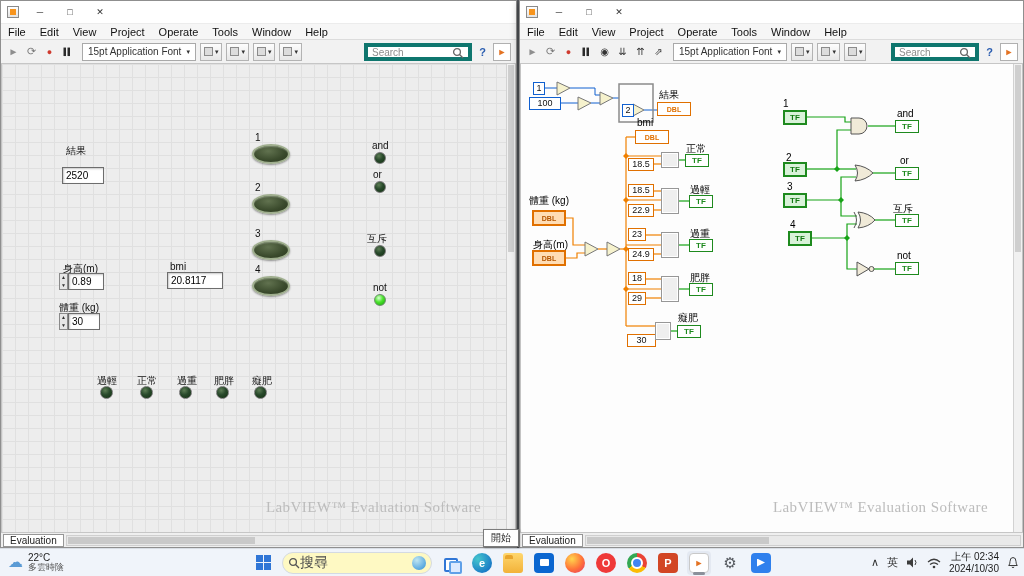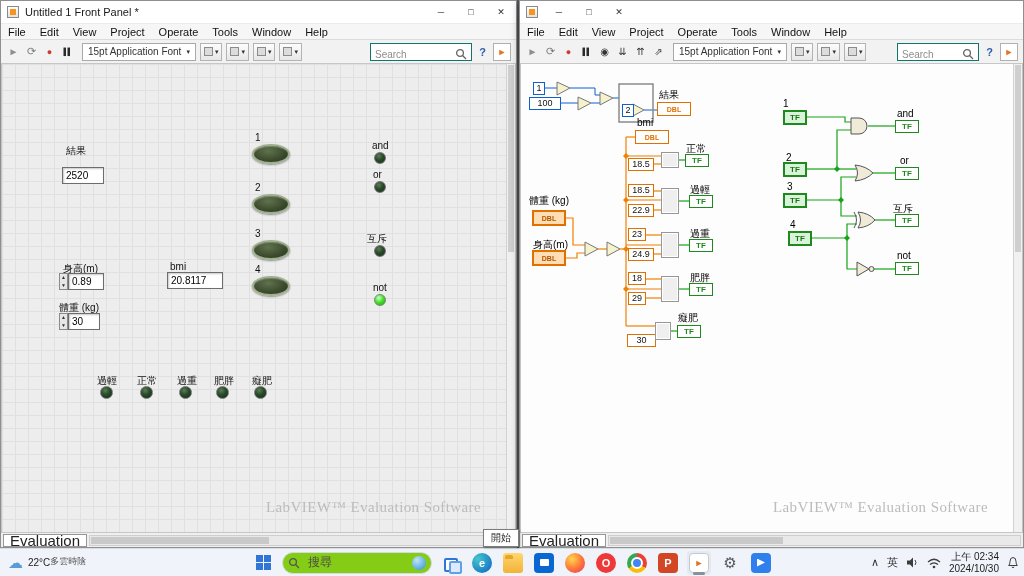--- a/index.html
+++ b/index.html
@@ -21,33 +21,33 @@
 .toolbar{height:24px;flex:0 0 auto;display:flex;align-items:center;gap:3px;background:#f2f2f2;border-bottom:1px solid #c6c6c6;padding:0 5px;font-size:10px;color:#333}
 .tbtn{min-width:15px;height:18px;display:flex;align-items:center;justify-content:center}
 .run{color:#8e8e8e;font-size:10px}
 .cont{color:#777;font-size:11px}
 .abort{color:#cf3a2e;font-size:9px}
 .pause{color:#2a2a2a;font-size:7px;letter-spacing:-1px}
 .font-drop{display:flex;align-items:center;gap:5px;background:#fff;border:1px solid #a9a9a9;height:18px;padding:0 5px;font-size:10px;white-space:nowrap;margin-left:4px}
 .dd{font-size:7px;color:#333}
 .tb-group{display:flex;align-items:center;gap:2px;border:1px solid #b3b3b3;background:linear-gradient(#fdfdfd,#e7e7e7);height:18px;padding:0 3px;margin-left:1px}
 .tb-group .sq{width:9px;height:9px;border:1px solid #8b8b8b;background:#dcdcdc}
-.tb-search{display:flex;align-items:flex-end;background:#fff;border:1px solid #0f766e;height:18px;padding:0 4px;margin-left:auto}
+.tb-search{display:flex;align-items:flex-start;background:#fff;border:4px solid #0f766e;height:18px;padding:0 4px;margin-left:auto}
 .tb-search input{border:0;outline:0;width:80px;font-size:10px;font-family:"Liberation Sans",sans-serif;color:#222;background:transparent}
 .tb-search input::placeholder{color:#8d8d8d}
 .help{color:#2a5db0;font-weight:bold;font-size:11px}
 .lv-badge{width:18px;height:18px;background:#fff;border:1px solid #b0b0b0;display:flex;align-items:center;justify-content:center;color:#e37222;font-size:9px}
 
 .content{position:relative;flex:1 1 auto;overflow:hidden;border-left:1px solid #c3c3c3;border-right:1px solid #c3c3c3}
 .front{background-color:#ededed;background-image:linear-gradient(#e0e0e0 1px,transparent 1px),linear-gradient(90deg,#e0e0e0 1px,transparent 1px);background-size:13px 13px}
 .diagram{background:#fdfdfd}
 .vscroll{position:absolute;right:0;top:0;bottom:0;width:9px;background:#f1f1f1;border-left:1px solid #d2d2d2}
 .vscroll .vthumb{position:absolute;left:1px;right:1px;top:1px;height:40%;background:#cfcfcf}
 .statusbar{height:15px;flex:0 0 auto;display:flex;align-items:center;background:#efefef;border-top:1px solid #c6c6c6;padding:0 2px}
-.eval-tab{height:13px;background:#fff;border:1px solid #979797;font-size:15px;padding:0 6px;display:flex;align-items:center;color:#222}
+.eval-tab{height:13px;background:#fff;border:1px solid #979797;font-size:10px;padding:0 6px;display:flex;align-items:center;color:#222}
 .hscroll{flex:1;height:11px;background:#e9e9e9;border:1px solid #cfcfcf;margin-left:2px;position:relative}
 .hscroll .thumb{position:absolute;left:1px;top:1px;bottom:1px;width:42%;background:#c9c9c9}
 .watermark{position:absolute;right:34px;bottom:16px;font-family:"Liberation Serif",serif;font-size:15px;color:#bcbcbc;letter-spacing:.4px;white-space:nowrap}
 
 
 .fp-label{position:absolute;font-size:10px;color:#111;white-space:nowrap}
 .fp-field{position:absolute;height:17px;background:#fff;border:1px solid #6d6d6d;box-shadow:inset 1px 1px 2px rgba(0,0,0,.22);font-size:10px;line-height:15px;padding:0 3px;color:#000}
 .spin{position:absolute;width:9px;height:17px;display:flex;flex-direction:column;border:1px solid #8a8a8a;background:#e6e6e6}
 .spin span{flex:1;display:flex;align-items:center;justify-content:center;font-size:5px;color:#333;line-height:1}
 .oval-btn{position:absolute;width:38px;height:20px;border-radius:50%;border:2px solid #9fae8e;background:radial-gradient(ellipse at 42% 32%,#61724f 0%,#3a4a2c 60%,#2b381f 100%);box-shadow:0 1px 2px rgba(0,0,0,.4),inset 0 1px 1px rgba(255,255,255,.25)}
@@ -67,28 +67,28 @@
 .tf-ctl{width:24px;height:15px;border:2px solid #1e8a1e;color:#137813;background:#d9f2d9;font-size:8px}
 .range-node{position:absolute;border:1px solid #979797;background:#efefef;box-shadow:inset 0 0 0 1px #fff}
 
 
 #start-tooltip{position:absolute;left:483px;top:529px;background:#fff;border:1px solid #7c7c7c;font-size:10px;color:#222;padding:1px 7px;z-index:60;box-shadow:1px 1px 2px rgba(0,0,0,.3)}
 
 
 #taskbar{position:absolute;left:0;top:548px;width:1024px;height:28px;background:#f0f4fa;border-top:1px solid #d9dee5;display:flex;align-items:center;z-index:50}
 .tb-weather{position:absolute;left:8px;display:flex;align-items:center;gap:5px}
 .w-icon{font-size:15px;color:#5b9bd5}
-.w-text{display:flex;flex-direction:row;line-height:1.1}
+.w-text{display:flex;flex-direction:column;line-height:1.1}
 .w-temp{font-size:10px;color:#1c1c1c}
 .w-desc{font-size:9px;color:#555}
 .tb-center{margin:0 auto;display:flex;align-items:center;gap:7px}
 .tb-start{width:24px;height:24px;display:flex;align-items:center;justify-content:center;border-radius:4px}
 .winlogo{display:grid;grid-template-columns:7px 7px;gap:1px}
 .winlogo i{display:block;width:7px;height:7px;background:#3076d6}
-.tb-searchbox{width:150px;height:22px;border-radius:11px;background:#84cc16;border:1px solid #d4dae2;display:flex;align-items:center;gap:8px;padding:0 5px;font-size:12px;color:#4c4c4c}
+.tb-searchbox{width:150px;height:22px;border-radius:11px;background:#fef9c3;border:1px solid #d4dae2;display:flex;align-items:center;gap:0;padding:0 5px;font-size:14px;color:#4c4c4c}
 .bing-dot{width:14px;height:14px;border-radius:50%;margin-left:auto;background:radial-gradient(circle at 35% 30%,#bfe6f2,#2e8fd8)}
 .tb-icon{position:relative;width:24px;height:24px;display:flex;align-items:center;justify-content:center;border-radius:4px}
 .tb-icon.active{background:#e4e9f2}
 .tb-icon.active::after{content:"";position:absolute;bottom:0px;left:50%;transform:translateX(-50%);width:12px;height:3px;border-radius:2px;background:#8a909a}
 .ic{width:20px;height:20px;border-radius:5px;display:flex;align-items:center;justify-content:center;font-size:11px;font-weight:bold;color:#fff;position:relative}
 .ic.taskview{background:transparent}
 .ic.taskview::before{content:"";position:absolute;left:3px;top:5px;width:10px;height:10px;border:2px solid #3076d6;border-radius:2px;background:#fff}
 .ic.taskview::after{content:"";position:absolute;left:8px;top:8px;width:9px;height:9px;border:2px solid #5fa0e8;border-radius:2px;background:#dceafe}
 .ic.edge{border-radius:50%;background:radial-gradient(circle at 30% 30%,#45c6cd,#0b61c4)}
 .ic.folder{border-radius:3px;background:linear-gradient(#ffd76e,#f2b239)}
@@ -107,21 +107,20 @@
 .tb-tray{position:absolute;right:5px;display:flex;align-items:center;gap:8px}
 .tray-item{font-size:11px;color:#2e2e2e;display:flex;align-items:center;justify-content:center}
 .tb-clock{display:flex;flex-direction:column;align-items:flex-end;line-height:1.2;font-size:10px;color:#1c1c1c}
 </style>
 </head>
 <body>
 
 <div class="window" id="win-left">
   <div class="titlebar">
     <span class="doc-icon"></span>
-    <span class="title">Untitled 1 Front Panel *</span>
     <span class="win-btns">
       <span class="wbtn">─</span>
       <span class="wbtn">□</span>
       <span class="wbtn">✕</span>
     </span>
   </div>
   <div class="menubar">
     <span>File</span>
     <span>Edit</span>
     <span>View</span>

